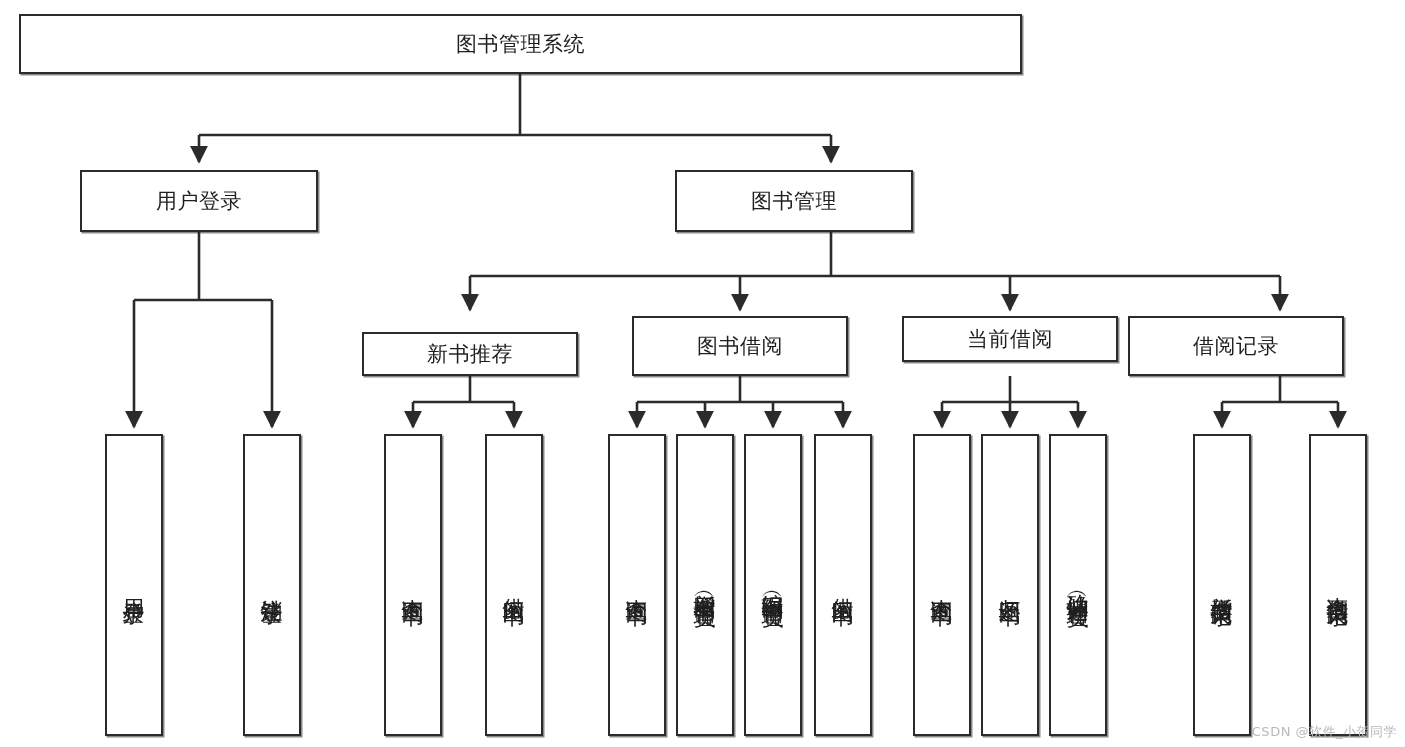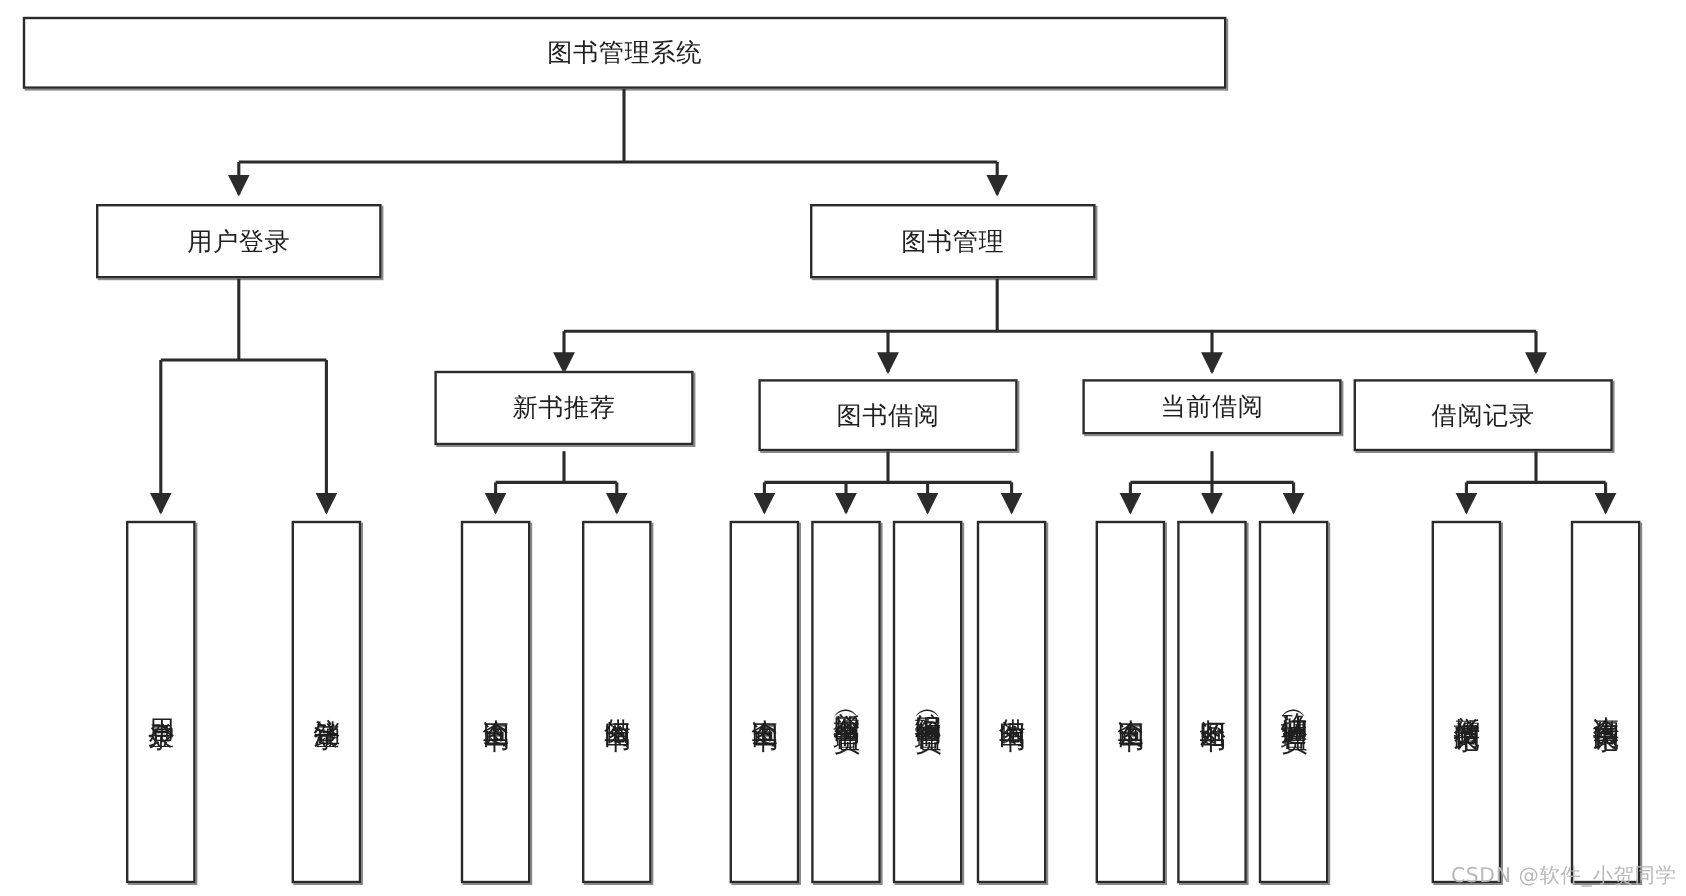--- a/index.html
+++ b/index.html
@@ -55,21 +55,21 @@
     text-orientation: upright;
     font-size: 22px;
     letter-spacing: 2px;
     line-height: 1.05;
     max-height: 268px;
   }
   #watermark {
     position: absolute;
     right: 8px;
     bottom: 6px;
-    font-size: 17px;
+    font-size: 13px;
     color: #b9b9b9;
     letter-spacing: 0.5px;
     user-select: none;
     white-space: nowrap;
   }
 </style>
 </head>
 <body>
 
 <div id="canvas">
@@ -128,21 +128,21 @@
     <span class="label">图书管理系统</span>
   </div>
 
   <div class="node h" style="left:80px; top:170px; width:238px; height:62px;">
     <span class="label">用户登录</span>
   </div>
   <div class="node h" style="left:675px; top:170px; width:238px; height:62px;">
     <span class="label">图书管理</span>
   </div>
 
-  <div class="node h" style="left:362px; top:309px; width:216px; height:62px;">
+  <div class="node h" style="left:362px; top:332px; width:216px; height:44px;">
     <span class="label">新书推荐</span>
   </div>
   <div class="node h" style="left:632px; top:316px; width:216px; height:60px;">
     <span class="label">图书借阅</span>
   </div>
   <div class="node h" style="left:902px; top:316px; width:216px; height:46px;">
     <span class="label">当前借阅</span>
   </div>
   <div class="node h" style="left:1128px; top:316px; width:216px; height:60px;">
     <span class="label">借阅记录</span>

